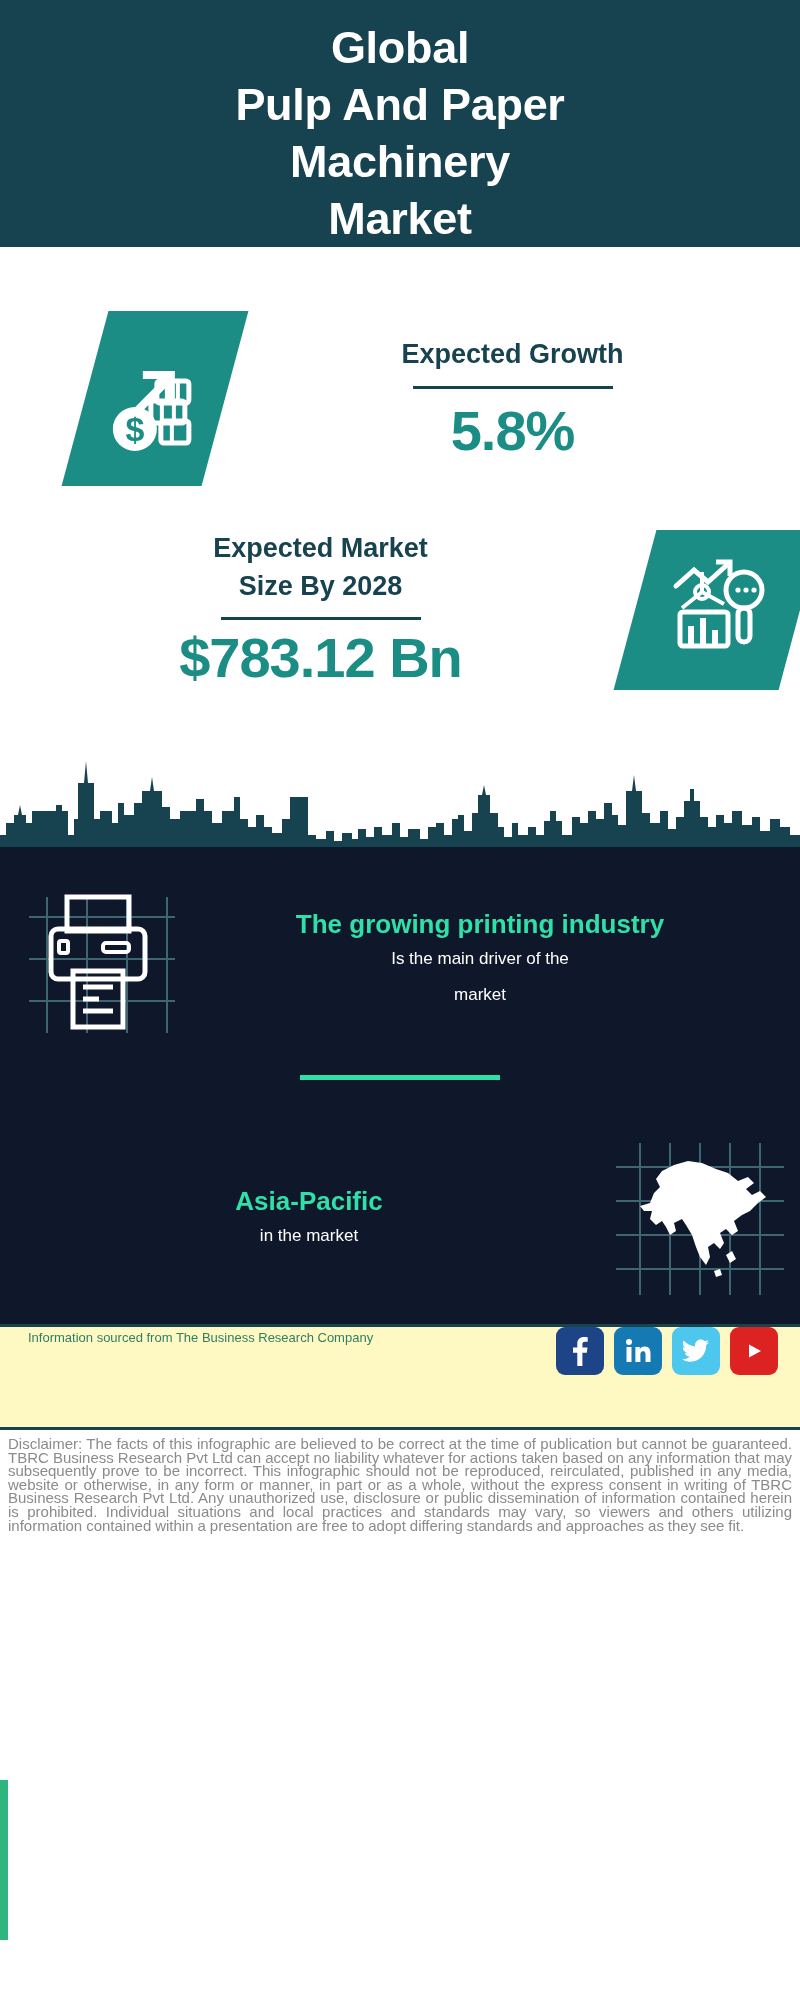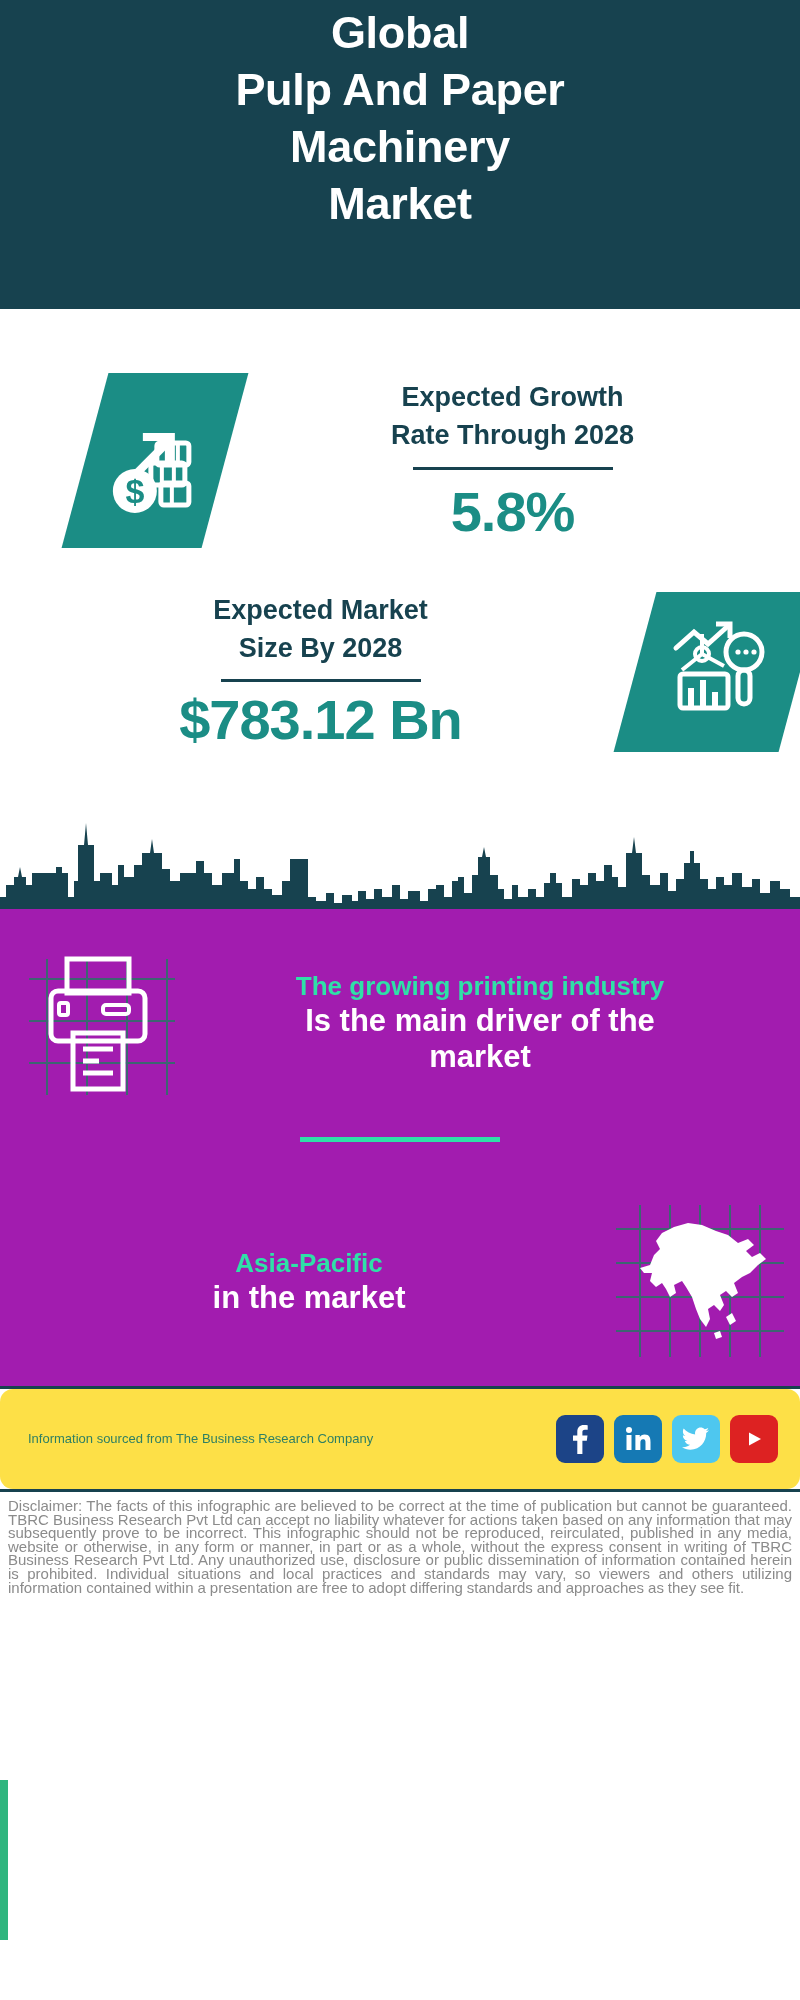--- a/index.html
+++ b/index.html
@@ -5,22 +5,22 @@
   * { margin:0; padding:0; box-sizing:border-box; }
   html,body { background:#ffffff; }
   body {
     width:800px; height:2000px; position:relative; overflow:hidden;
     font-family:"Liberation Sans", sans-serif;
     color:#163e4e;
   }
 
   
   .header {
-    width:100%; height:309px; background:#17424f;
-    display:flex; flex-direction:column; align-items:center; justify-content:flex-start;
+    width:100%; height:247px; background:#17424f;
+    display:flex; flex-direction:column; align-items:center; justify-content:flex-end;
     padding-top:4px;
   }
   .header h1 {
     color:#ffffff; font-size:45px; font-weight:bold; line-height:57px;
     text-align:center; letter-spacing:-0.3px;
   }
   .header .hline { display:block; }
 
   
   .light { position:relative; width:100%; background:#ffffff; }
@@ -56,52 +56,52 @@
   .stat-value {
     font-size:56px; font-weight:bold; color:#1b8d85; line-height:64px;
     letter-spacing:-1px;
   }
 
   
   .skyline { width:100%; height:120px; display:block; margin-top:10px; }
 
   
   .dark {
-    width:100%; background:#a21caf; position:relative;
+    width:100%; background:#0f172a; position:relative;
     padding:0 0 10px 0;
   }
 
   .fact {
     display:flex; align-items:center; width:100%;
   }
   .fact-driver  { padding:25px 0 0 0; height:200px; }
   .fact-region  { padding:10px 0 0 0; height:200px; }
 
   .fact-icon { width:200px; display:flex; align-items:center; justify-content:center; }
   .fact-body { flex:1; text-align:center; padding-right:40px; }
   .fact-region .fact-body { padding-right:0; padding-left:18px; }
 
   .fact-head {
     color:#2fe0a8; font-size:26px; font-weight:bold; line-height:34px;
   }
   .fact-sub {
-    color:#ffffff; font-size:31px; font-weight:bold; line-height:36px;
+    color:#ffffff; font-size:17px; font-weight:normal; line-height:36px;
   }
 
   .rule-green {
     width:200px; height:5px; background:#2fe0a8;
     margin:0 auto;
   }
   .divider-wrap { width:100%; display:flex; justify-content:center; padding:28px 0 34px 0; }
 
   
   .footer-rule { width:100%; height:3px; background:#17424f; }
   .footer {
-    width:100%; height:100px; background:#fde047;
-    display:flex; align-items:center; padding:0 22px 0 28px;border-radius:13px;
+    width:100%; height:100px; background:#fef9c3;
+    display:flex; align-items:flex-start; padding:0 22px 0 28px;
   }
   .footer-text { flex:1; }
   .footer-text div {
     color:#2e7f63; font-size:13px; line-height:22px;
   }
   .socials { display:flex; gap:10px; align-items:center; }
   .s-icon {
     width:48px; height:48px; border-radius:9px;
     display:flex; align-items:center; justify-content:center;
   }
@@ -156,21 +156,20 @@
           <line x1="67" y1="80" x2="67" y2="102" stroke="#fff" stroke-width="4"></line>
 
           <circle cx="30" cy="88" r="22" fill="#fff"></circle>
           <text x="30" y="100" font-family="Liberation Sans, sans-serif" font-size="34" font-weight="bold" fill="#1b8d85" text-anchor="middle">$</text>
         </svg>
       </span>
     </div>
     <div class="stat-text">
       <div class="stat-label">
         <div>Expected Growth</div>
-        <div>Rate Through 2028</div>
       </div>
       <div class="rule-dark"></div>
       <div class="stat-value">5.8%</div>
     </div>
   </div>
 
   <div class="stat stat-2">
     <div class="stat-text">
       <div class="stat-label">
         <div>Expected Market</div>

